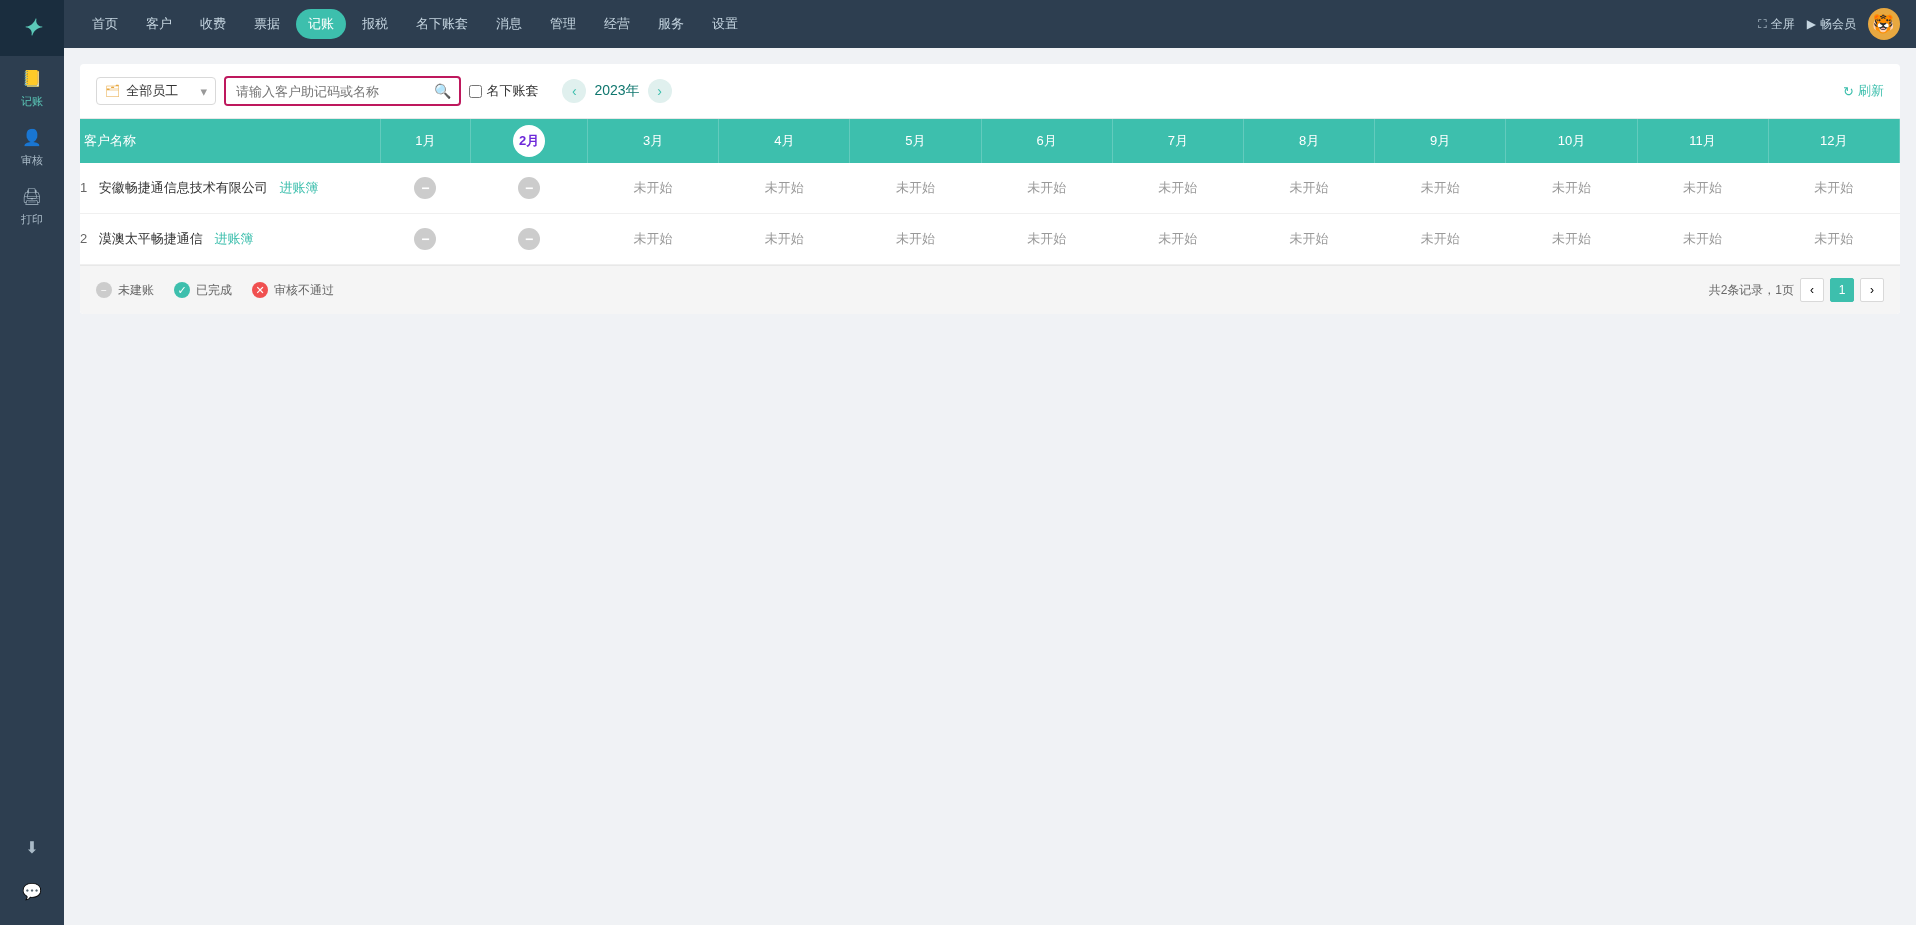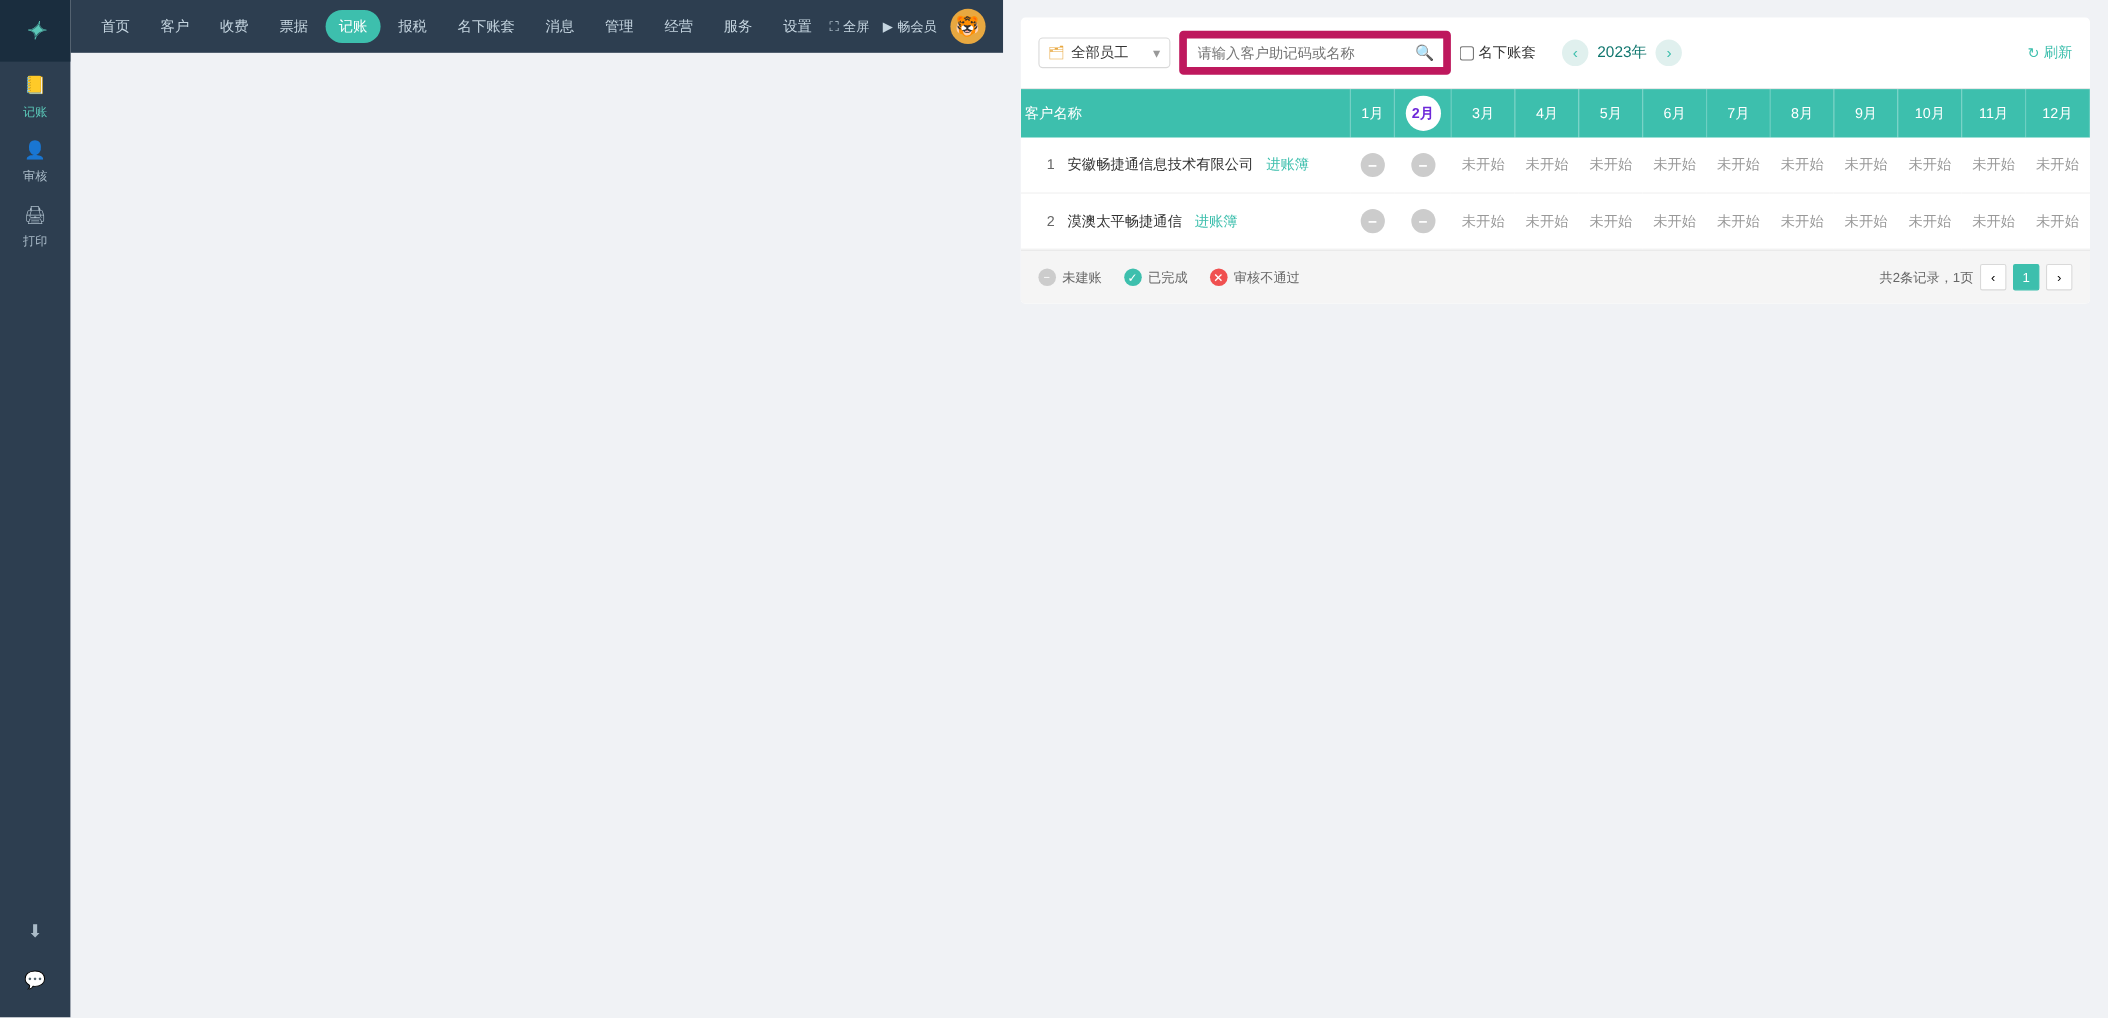--- a/index.html
+++ b/index.html
@@ -54,21 +54,21 @@
       flex-direction: column;
       align-items: center;
       padding-bottom: 16px;
       gap: 4px;
     }
 
     
     .main-area {
       flex: 1;
       display: flex;
-      flex-direction: row;
+      flex-direction: column;
       overflow: hidden;
     }
 
     
     .top-nav {
       height: 48px;
       background: #2d3e50;
       display: flex;
       align-items: center;
       padding: 0 16px;
@@ -146,21 +146,21 @@
     }
     .employee-select .emp-icon {
       color: #e8a840;
       font-size: 12px;
     }
     .employee-select span { font-size: 13px; color: #333; }
     .employee-select .arrow { color: #999; margin-left: auto; }
     .search-box {
       display: flex;
       align-items: center;
-      border: 7px solid #be185d;
+      border: 2px solid #be185d;
       border-radius: 4px;
       overflow: hidden;
     }
     .search-input {
       border: none;
       outline: none;
       padding: 5px 10px;
       font-size: 13px;
       width: 200px;
       color: #999;
@@ -253,21 +253,21 @@
     }
     tbody td {
       padding: 14px 8px;
       text-align: center;
       font-size: 13px;
       color: #666;
       white-space: nowrap;
     }
     tbody td:first-child {
       text-align: left;
-      padding-left: 24px;
+      padding-left: 0;
     }
     .client-name { color: #333; }
     .link-btn { color: #3dbfad; cursor: pointer; text-decoration: none; font-size: 13px; }
     .status-dash {
       display: inline-flex;
       align-items: center;
       justify-content: center;
       width: 22px;
       height: 22px;
       background: #ccc;

